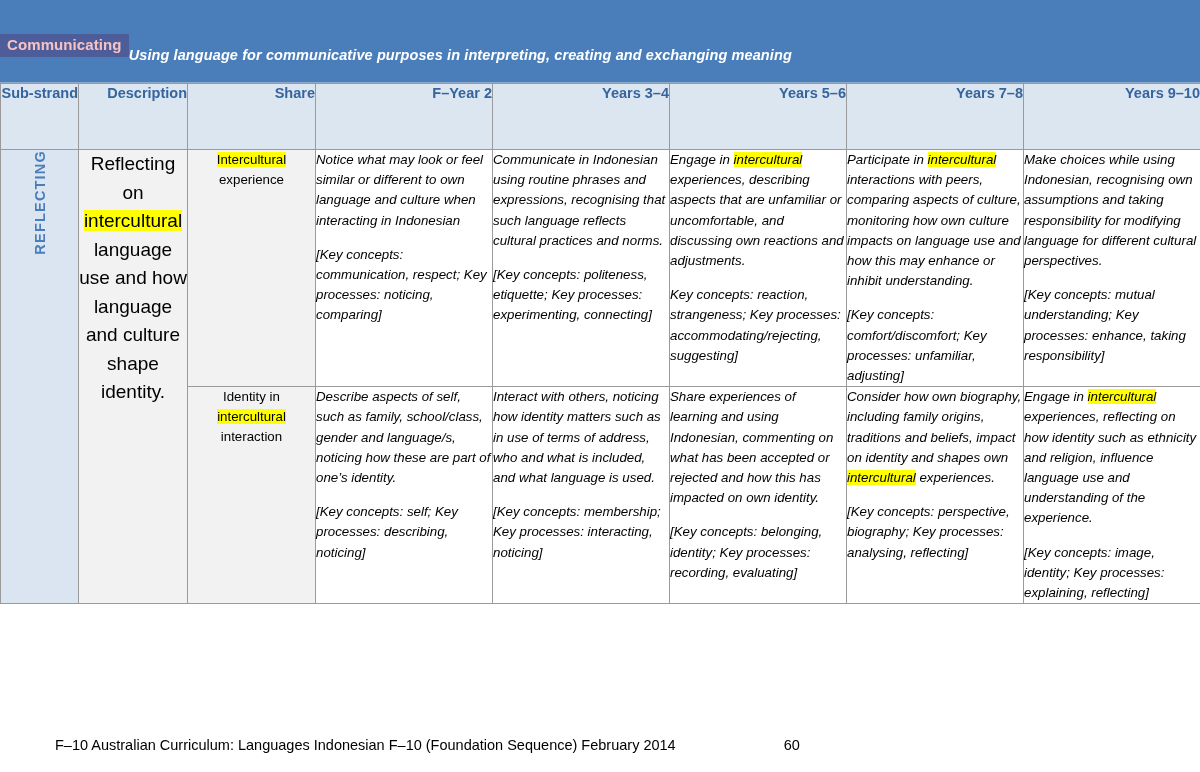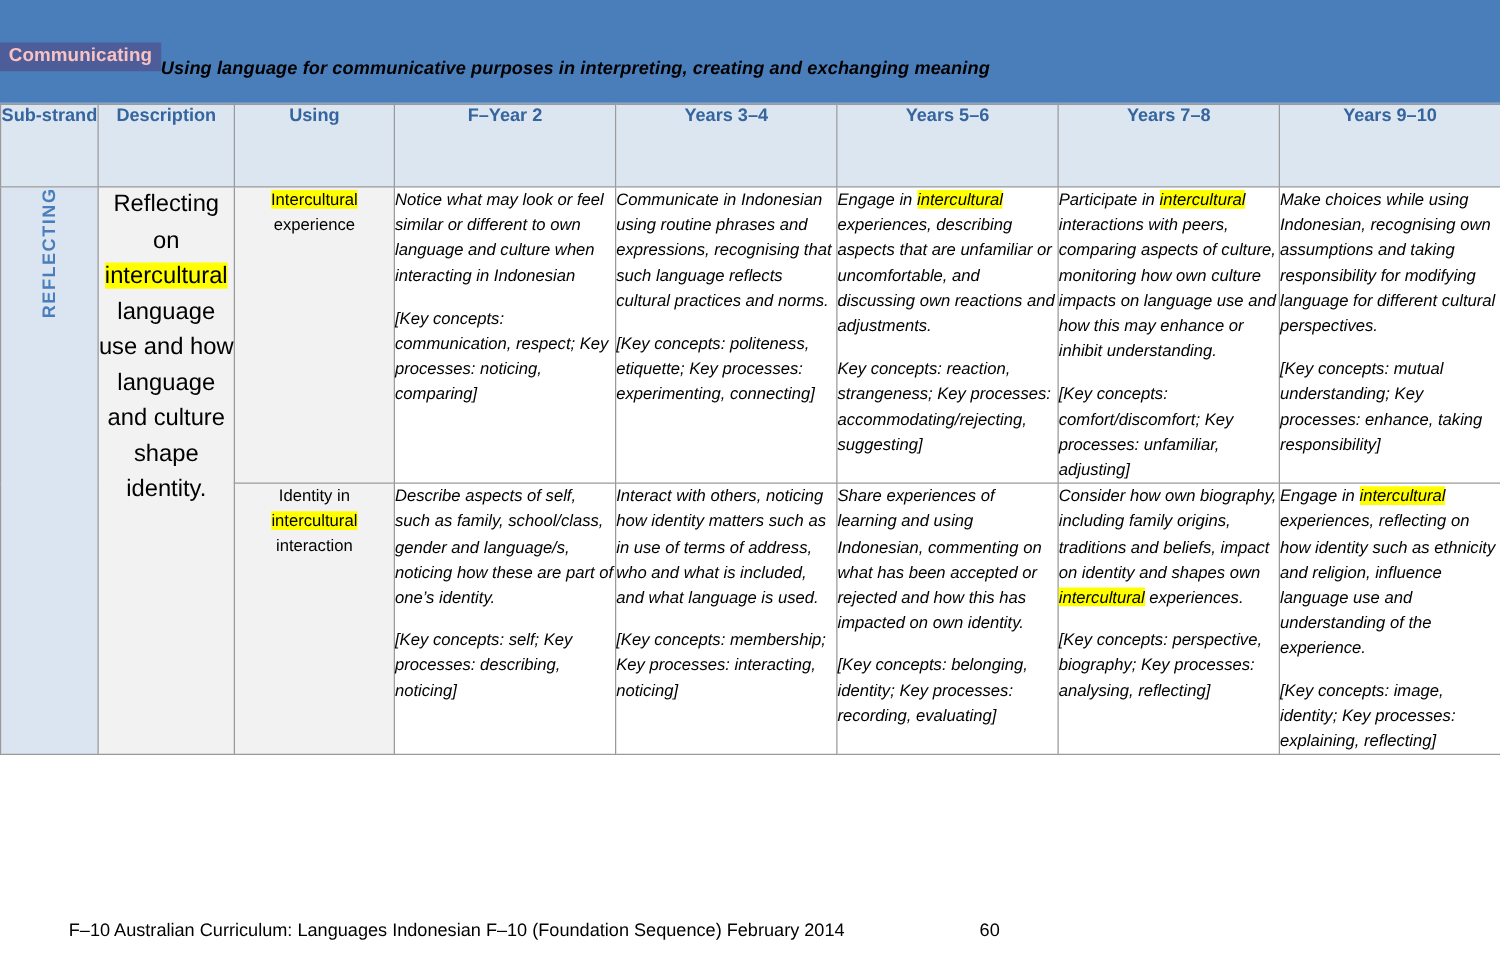--- a/index.html
+++ b/index.html
@@ -37,21 +37,21 @@
     background: #4c5d9a;
     padding: 2px 7px 3px 7px;
     line-height: 1.15;
     letter-spacing: 0.1px;
   }
   .banner-sub {
     margin-top: 19px;
     font-size: 14.5px;
     font-weight: bold;
     font-style: italic;
-    color: #000000;
+    color: #ffffff;
     text-align: right;
     letter-spacing: 0.1px;
   }
 
   
   table.curriculum {
     border-collapse: collapse;
     table-layout: fixed;
     width: 1200px;
     margin: 0;
@@ -60,21 +60,21 @@
   table.curriculum td {
     border: 1px solid #9a9a9a;
     vertical-align: top;
     padding: 0;
   }
   thead th {
     background: #dce6f1;
     color: #35649e;
     font-size: 14.5px;
     font-weight: bold;
-    text-align: center;
+    text-align: right;
     vertical-align: middle;
     height: 66px;
     padding: 4px 3px;
     line-height: 1.25;
   }
 
   
   col.c-substrand   { width: 78px;  }
   col.c-description { width: 109px; }
   col.c-thread      { width: 128px; }
@@ -170,21 +170,21 @@
       <col class="c-year">
       <col class="c-year">
       <col class="c-year">
       <col class="c-year">
       <col class="c-year-last">
     </colgroup>
     <thead>
       <tr id="header-row">
           <th>Sub-strand</th>
           <th>Description</th>
-          <th>Using</th>
+          <th>Share</th>
           <th>F–Year 2</th>
           <th>Years 3–4</th>
           <th>Years 5–6</th>
           <th>Years 7–8</th>
           <th>Years 9–10</th>
         </tr>
     </thead>
     <tbody id="table-body">
         <tr>
           <td class="substrand" rowspan="2"><span class="vert-label">REFLECTING</span></td>

